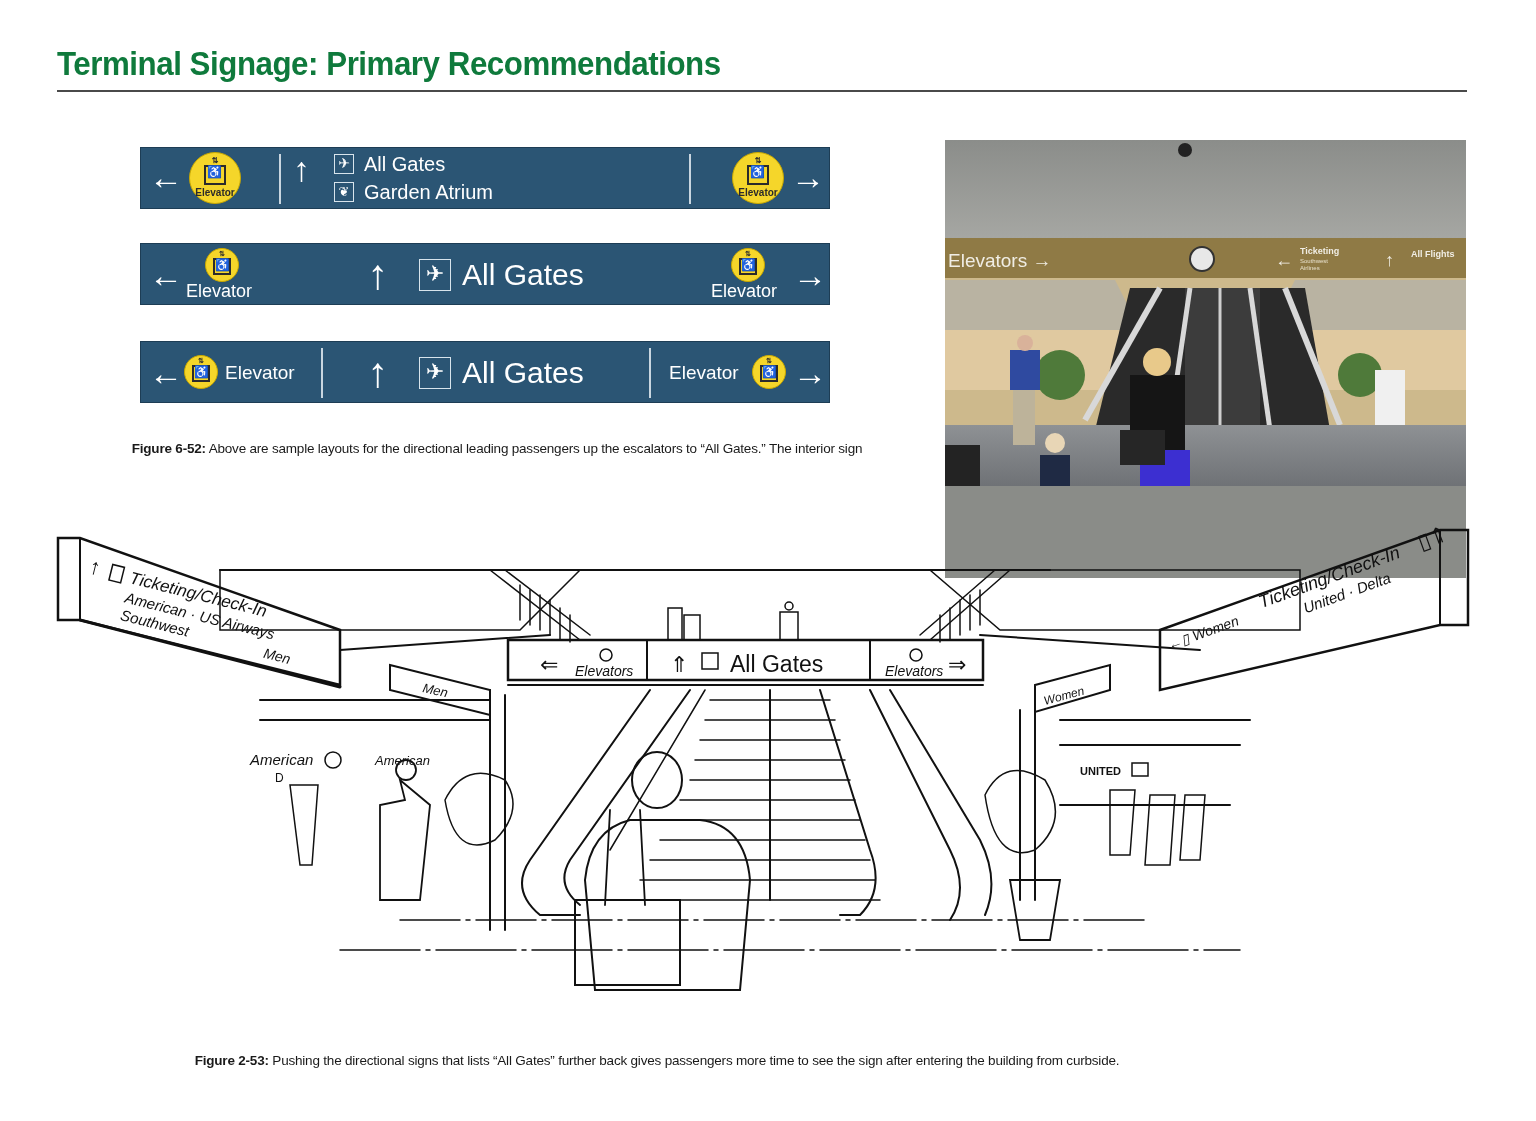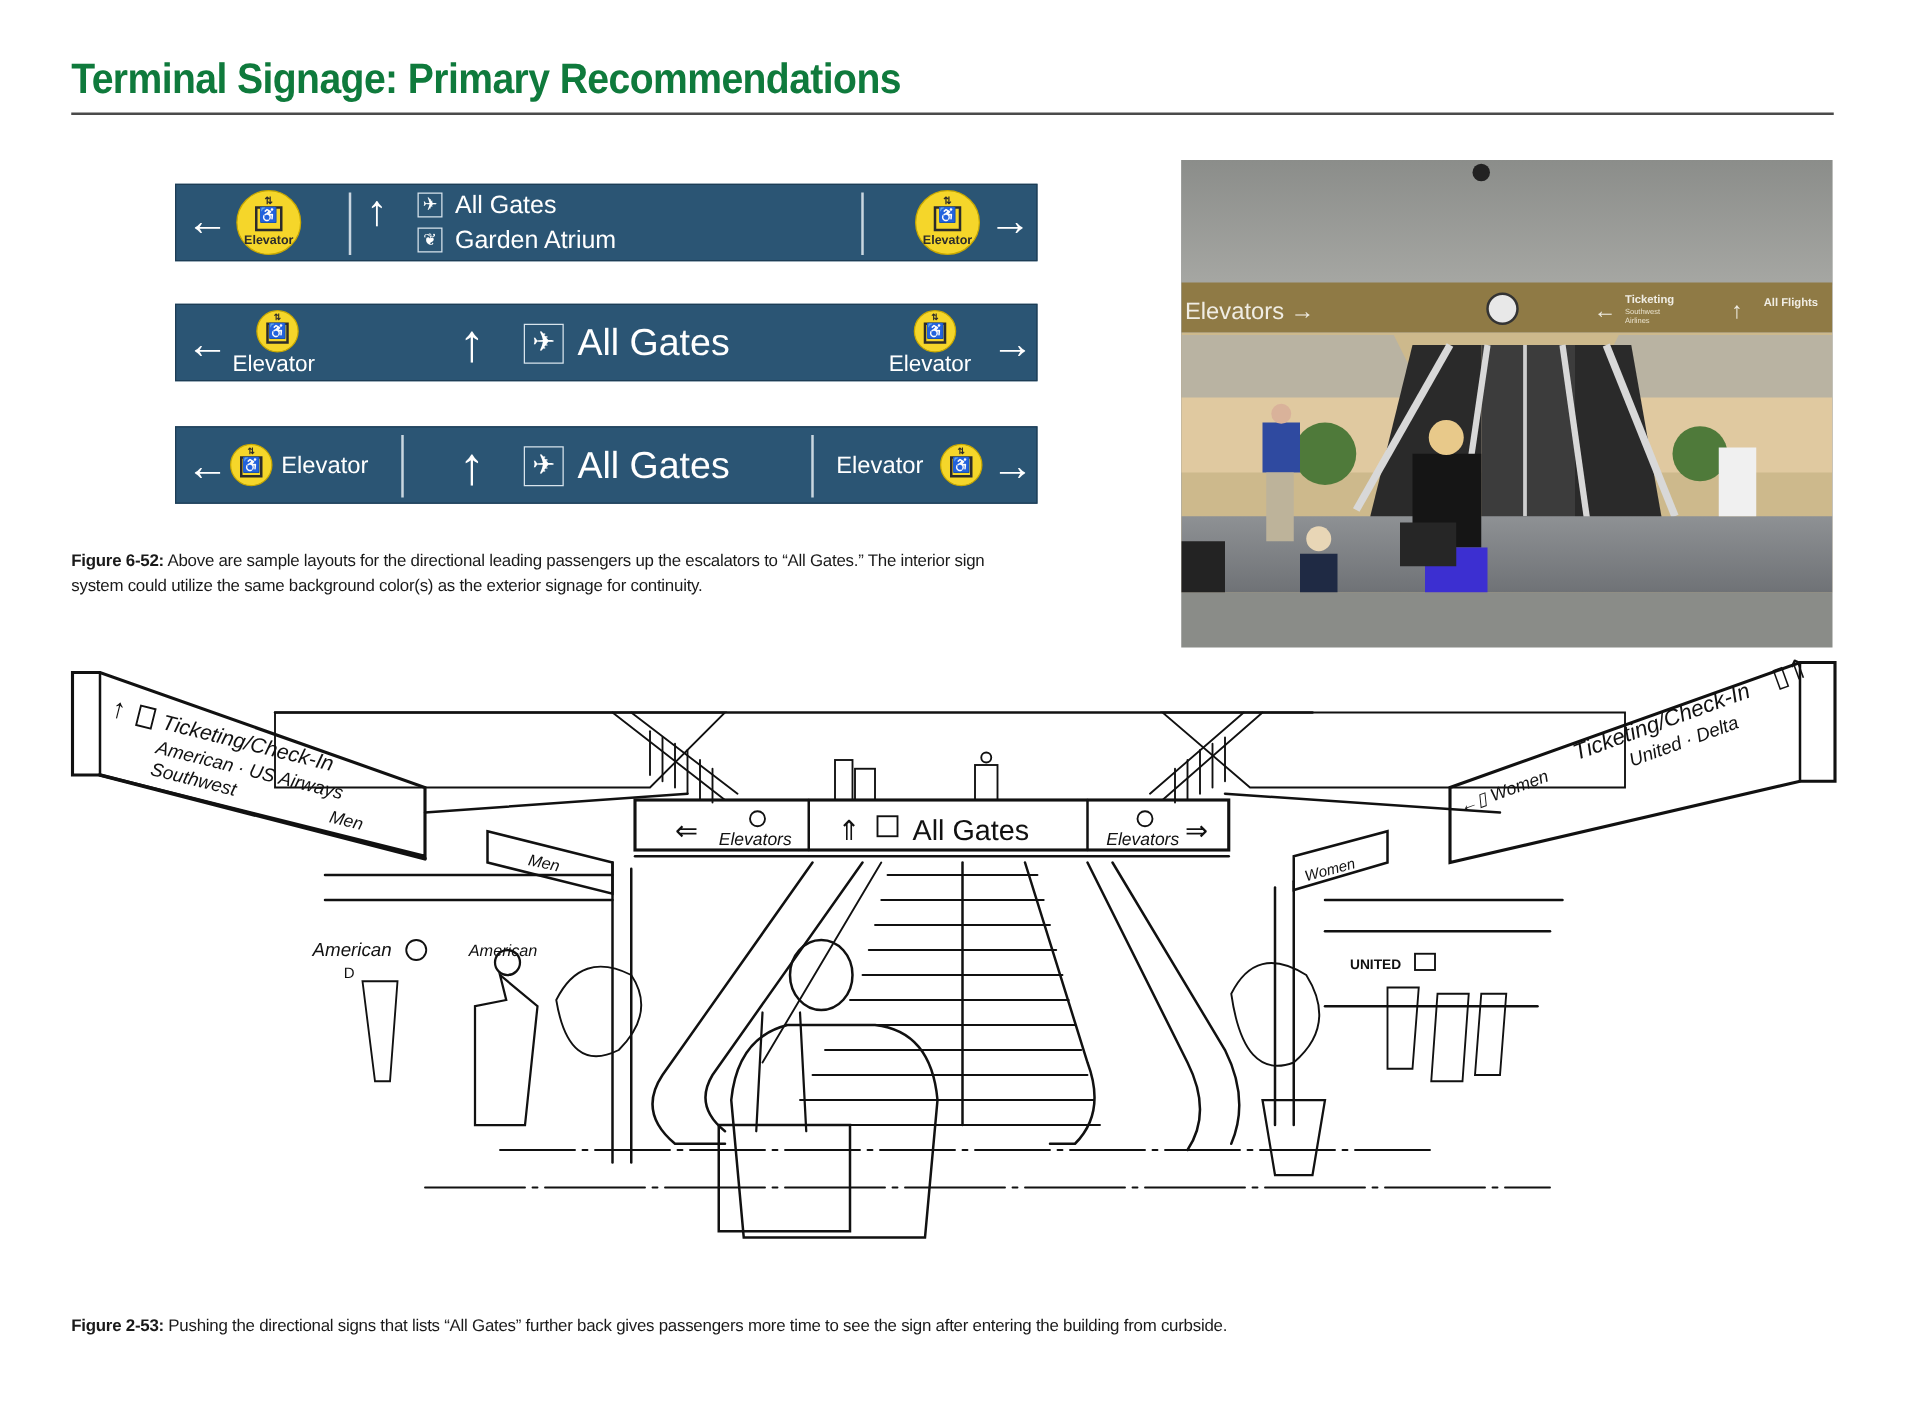--- a/index.html
+++ b/index.html
@@ -16,25 +16,25 @@
   .sign .div { position: absolute; top: 6px; width: 2px; height: 50px; background: #c9d6e0; }
   .arrow { position: absolute; font-size: 34px; line-height: 34px; color: #fff; font-weight: bold; }
   .elev { position: absolute; border-radius: 50%; background: #f5d62a; border: 1px solid #c9a800; box-sizing: border-box; }
   .elev .box { position: absolute; left: 50%; transform: translateX(-50%); border: 2px solid #2b2b2b; box-sizing: border-box; background: #f5d62a; }
   .elev .box::after { content: "♿"; position: absolute; left: 0; right: 0; top: -2px; text-align: center; font-size: 12px; color: #2b2b2b; }
   .elev .lab { position: absolute; left: 0; right: 0; text-align: center; font-size: 10px; font-weight: bold; color: #2b2b2b; }
   .elev .ud { position: absolute; left: 0; right: 0; text-align: center; font-size: 8px; color: #2b2b2b; font-weight: bold; }
   .plane { position: absolute; border: 1.5px solid #d8e4ec; box-sizing: border-box; text-align: center; color: #fff; }
 
   
-  .caption { font-family: "Liberation Sans", sans-serif; font-size: 13.5px; color: #1a1a1a; line-height: 20px; letter-spacing: -0.2px; }
+  .caption { font-family: "Liberation Sans", sans-serif; font-size: 13.5px; color: #1a1a1a; line-height: 20px; letter-spacing: -0.2px; text-align: center; }
   .caption b { font-weight: bold; }
 
   
-  .photo { left: 945px; top: 128px; width: 521px; height: 390px; overflow: hidden; background: #8a8c88; }
+  .photo { left: 945px; top: 140px; width: 521px; height: 438px; overflow: hidden; background: #8a8c88; }
 
   
   .sketch { left: 50px; top: 520px; width: 1425px; height: 500px; }
   .sketch svg text { font-family: "Liberation Sans", sans-serif; }
 </style>
 </head>
 <body>
 
 <div class="abs page-title">Terminal Signage: Primary Recommendations</div>
 <div class="abs title-rule"></div>
@@ -94,21 +94,20 @@
   <div class="t" style="left:528px; top:20px; font-size:19px;">Elevator</div>
   <div class="elev" style="left:611px; top:13px; width:34px; height:34px;">
     <div class="ud" style="top:1px; font-size:7px;">⇅</div>
     <div class="box" style="top:9px; width:18px; height:17px;"></div>
   </div>
   <div class="arrow" style="left:652px; top:14px;">→</div>
 </div>
 
 <div class="abs caption" style="left:57px; top:439px; width:880px;">
   <div><b>Figure 6-52:</b> <span>Above are sample layouts for the directional leading passengers up the escalators to “All Gates.” The interior sign</span></div>
-  <div>system could utilize the same background color(s) as the exterior signage for continuity.</div>
 </div>
 
 <div class="abs photo">
   <svg width="521" height="346" viewBox="0 0 521 346" xmlns="http://www.w3.org/2000/svg">
     <defs>
       <linearGradient id="ceil" x1="0" y1="0" x2="0" y2="1">
         <stop offset="0" stop-color="#8b8d8a"></stop>
           <stop offset="1" stop-color="#a6a7a3"></stop>
       </linearGradient>
       <linearGradient id="floor" x1="0" y1="0" x2="0" y2="1">

